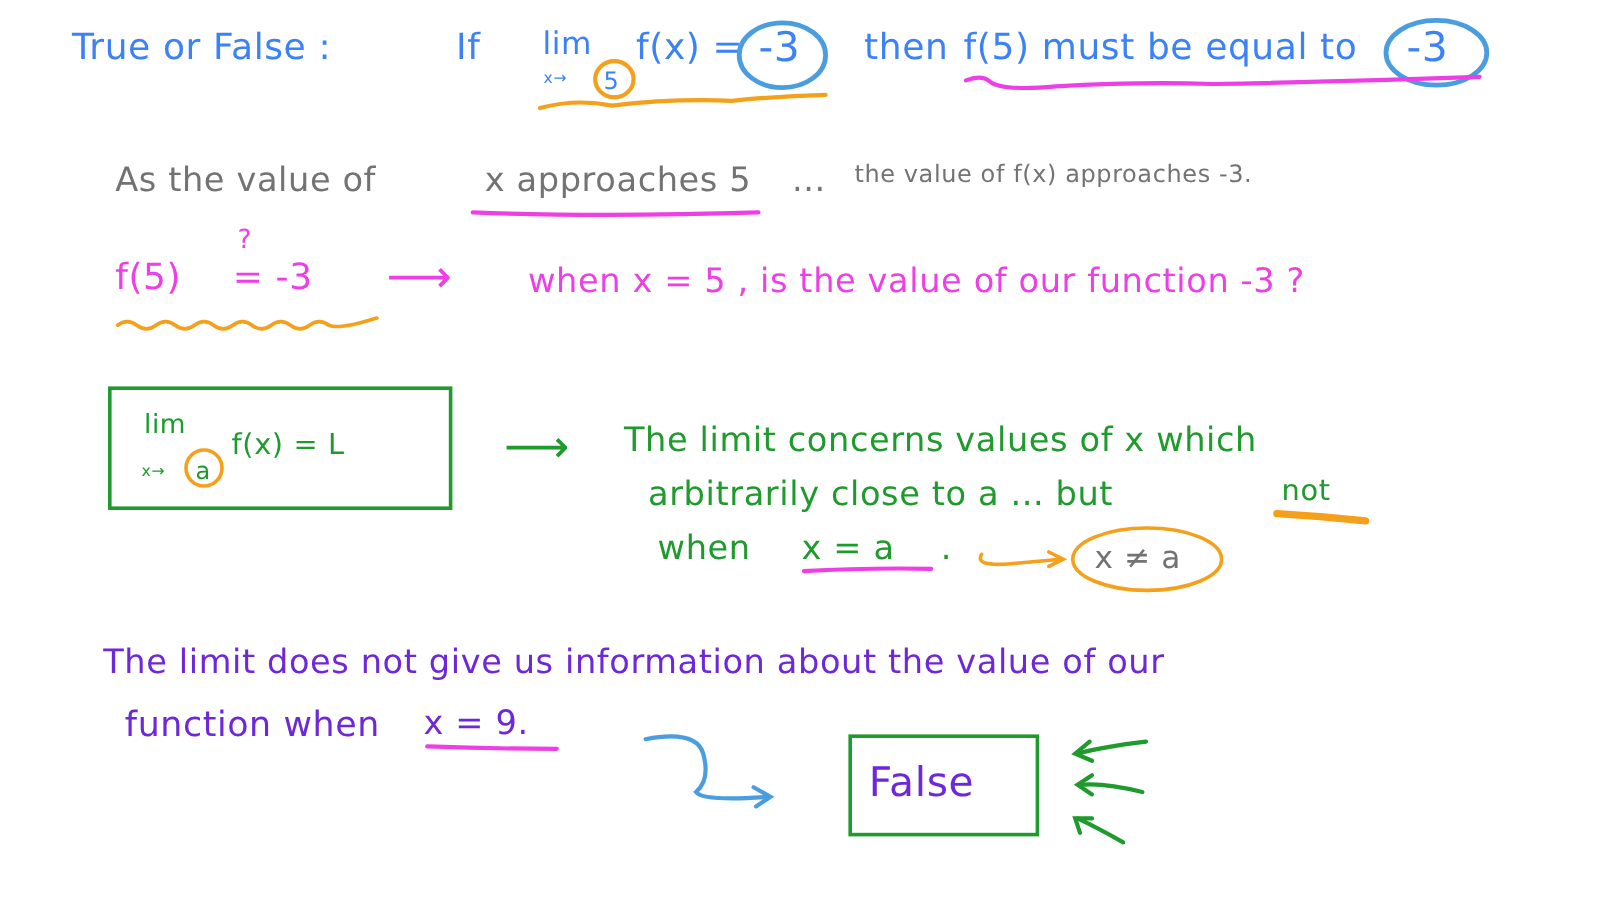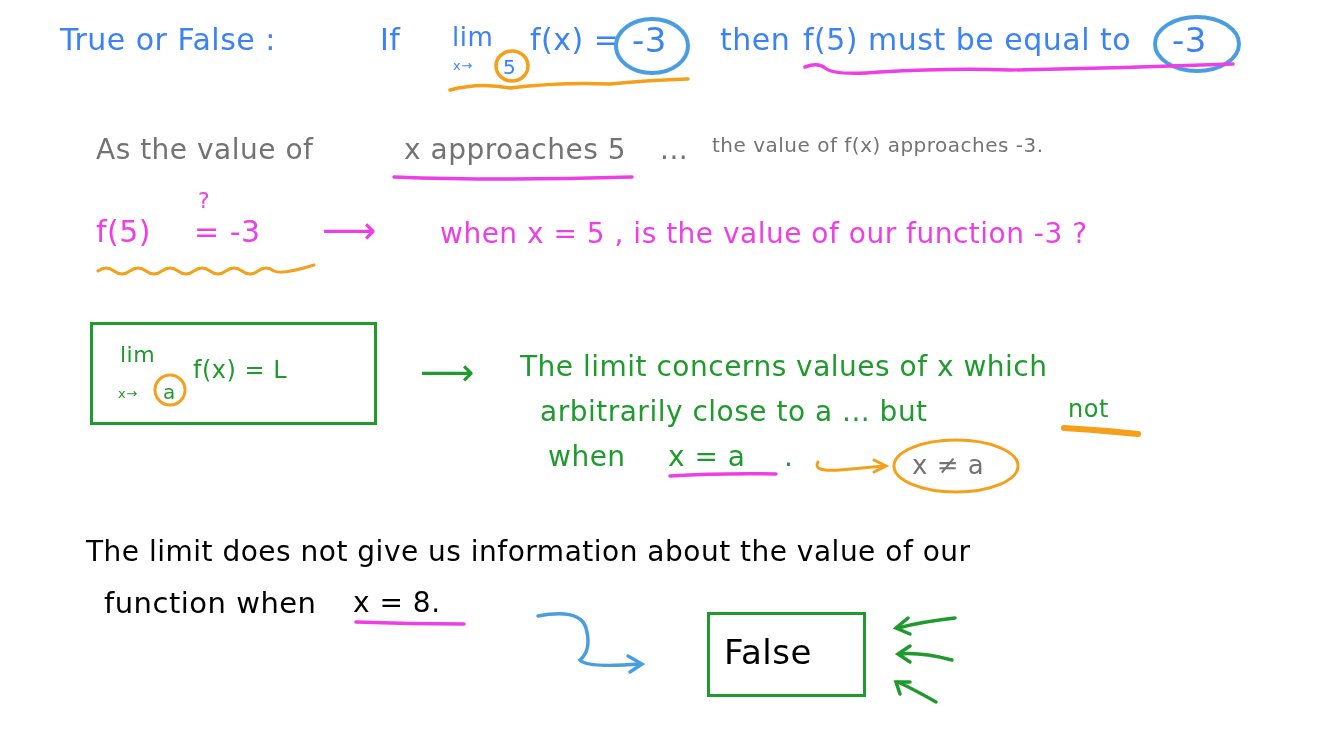--- a/index.html
+++ b/index.html
@@ -4,21 +4,21 @@
 <style>
   html, body { margin:0; padding:0; background:#ffffff; }
   body { width:1344px; height:756px; position:relative; overflow:hidden;
          font-family: "DejaVu Sans", sans-serif; }
   .hw { position:absolute; white-space:nowrap; letter-spacing:0.5px;
         font-family: "DejaVu Sans", sans-serif; font-weight:normal; }
   .black { color:#3b82f6; }
   .orange { color:#737373; }
   .magenta { color:#ee3ee6; }
   .green { color:#1f9a2c; }
-  .blue { color:#000000; }
+  .blue { color:#6d28d9; }
   svg.ov { position:absolute; left:0; top:0; width:1344px; height:756px; pointer-events:none; }
   .box { position:absolute; border:3px solid #1f9a2c; }
   .sub { font-size:13px; position:absolute; }
 </style>
 </head>
 <body>
 
 <div class="hw black" style="left:60px;top:22px;font-size:30px;">True or False :</div>
 <div class="hw black" style="left:380px;top:22px;font-size:30px;">If</div>
 <div class="hw black" style="left:452px;top:22px;font-size:26px;">lim</div>
@@ -51,21 +51,21 @@
 <div class="hw green" style="left:520px;top:350px;font-size:28px;">The limit concerns values of x which</div>
 <div class="hw green" style="left:540px;top:395px;font-size:28px;">arbitrarily close to a ... but</div>
 <div class="hw green" style="left:1068px;top:395px;font-size:24px;">not</div>
 <div class="hw green" style="left:548px;top:440px;font-size:28px;">when</div>
 <div class="hw green" style="left:668px;top:440px;font-size:28px;">x = a</div>
 <div class="hw green" style="left:784px;top:440px;font-size:28px;">.</div>
 <div class="hw orange" style="left:912px;top:450px;font-size:26px;">x ≠ a</div>
 
 <div class="hw blue" style="left:86px;top:535px;font-size:28px;">The limit does not give us information about the value of our</div>
 <div class="hw blue" style="left:104px;top:586px;font-size:29px;">function when</div>
-<div class="hw blue" style="left:353px;top:586px;font-size:28px;">x = 8.</div>
+<div class="hw blue" style="left:353px;top:586px;font-size:28px;">x = 9.</div>
 
 <div class="box" style="left:707px;top:612px;width:153px;height:79px;"></div>
 <div class="hw blue" style="left:724px;top:632px;font-size:34px;">False</div>
 
 <svg class="ov" viewBox="0 0 1344 756">
 
   <ellipse cx="652" cy="46" rx="36" ry="27" fill="none" stroke="#4a9ee0" stroke-width="4"></ellipse>
   <ellipse cx="1197" cy="44" rx="42" ry="27" fill="none" stroke="#4a9ee0" stroke-width="4"></ellipse>
 
   <ellipse cx="512" cy="66" rx="16" ry="15" fill="none" stroke="#f5a01a" stroke-width="3.5"></ellipse>

